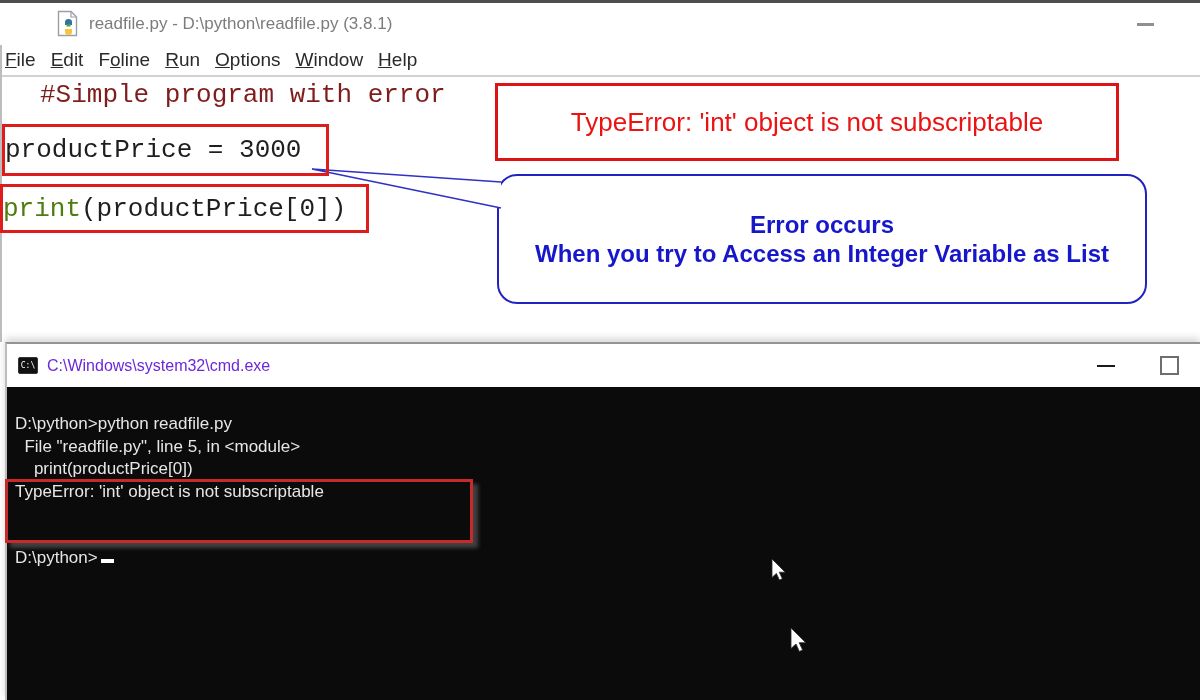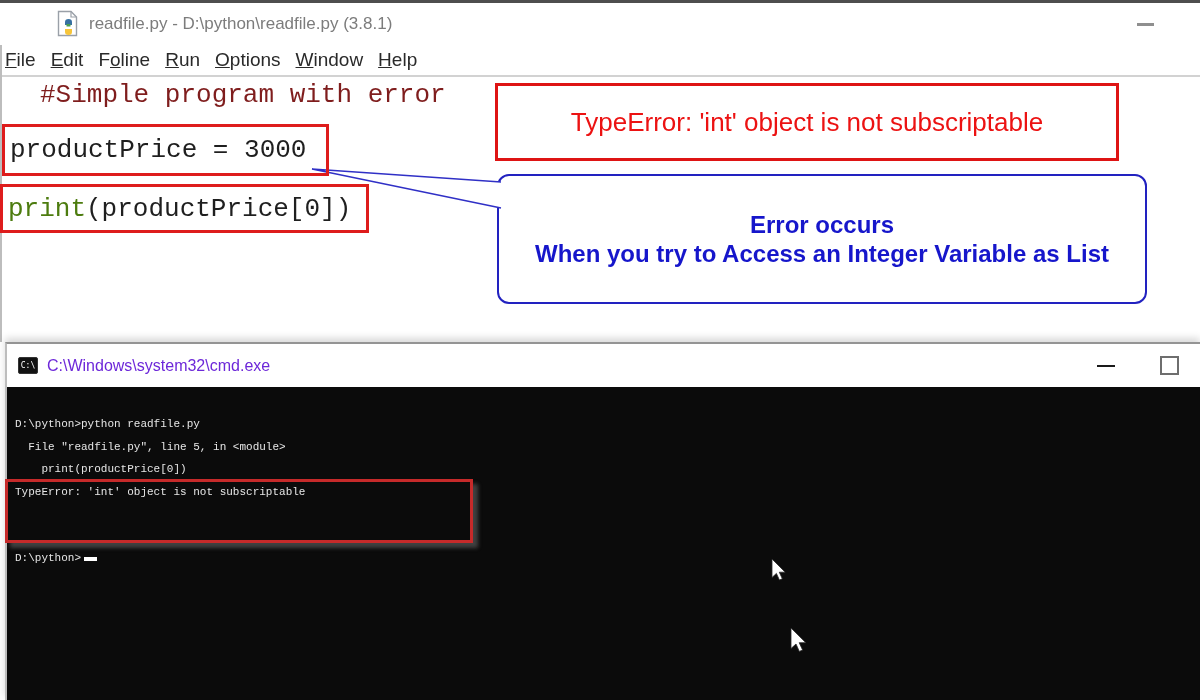--- a/index.html
+++ b/index.html
@@ -22,48 +22,48 @@
   .menu-item { cursor:default; white-space:pre; }
   .menu-item .u { text-decoration:underline; }
   .idle-leftborder { position:absolute; left:0; top:45px; width:2px; height:297px; background:#bdbdbd; }
 
   
   .codefont { font-family:"Liberation Mono", monospace; font-size:26px; color:#1f1f1f; white-space:pre; }
   .code-comment { position:absolute; left:8px; top:80px; color:#7f1d1d;margin-left:32px; }
   .code-box { position:absolute; border:3px solid #de1c1c; display:flex; align-items:center; z-index:4; background:transparent; }
   .code-box1 { left:2px; top:124px; width:327px; height:52px; }
   .code-box2 { left:0px; top:184px; width:369px; height:49px; }
-  .code-box .codefont { margin-left:5px; }
+  .code-box .codefont { }
   .kw-print { color:#4d7c0f; }
 
   
   .err-box { position:absolute; left:495px; top:83px; width:624px; height:78px;
     border:3px solid #de1414; display:flex; align-items:center; justify-content:center;
     font-size:26px; color:#ec1212; background:#fff; z-index:2; }
   .callout { position:absolute; left:497px; top:174px; width:650px; height:130px;
-    border:2px solid #2222c0; border-radius:12px; background:#fff; z-index:2;
+    border:2px solid #2222c0; border-radius:20px; background:#fff; z-index:2;
     display:flex; flex-direction:column; align-items:center; justify-content:center;
     font-size:24px; font-weight:bold; color:#1616cb; line-height:29px; text-align:center; }
   .tail-svg { position:absolute; left:0; top:0; z-index:3; pointer-events:none; }
 
   
   .cmd { position:absolute; left:5px; top:342px; width:1195px; height:358px;
     background:#0b0b0b; border-top:2px solid #949494; border-left:2px solid #bdbdbd;
     box-shadow:0 -4px 7px rgba(0,0,0,0.15); }
   .cmd-titlebar { position:relative; height:43px; background:#ffffff; display:flex; align-items:center; }
   .cmd-icon { margin-left:11px; width:20px; height:17px; background:#111; border:1px solid #333;
     border-radius:2px; color:#fff; font-family:"DejaVu Sans Mono", monospace; font-size:8px;
     display:flex; align-items:center; justify-content:center; letter-spacing:0; }
   .cmd-title { margin-left:9px; font-size:16px; color:#6d28d9; white-space:pre; }
   .cmd-min-btn { position:absolute; left:1090px; top:21px; width:18px; height:2px; background:#1a1a1a; }
   .cmd-max-btn { position:absolute; left:1153px; top:12px; width:19px; height:19px;
     border:2px solid #6e6e6e; background:#fff; }
 
   .cmd-body { position:absolute; left:0; top:43px; width:1193px; height:313px;
-    font-family:Liberation Mono, monospace; font-size:11px; color:#e6e6e6; }
+    font-family:Liberation Sans, sans-serif; font-size:17px; color:#e6e6e6; }
   .cmd-lines { position:absolute; left:8px; top:26px; }
   .cmd-line { white-space:pre; height:22.5px; line-height:22.5px; }
   .cmd-redbox { position:absolute; left:-2px; top:92px; width:468px; height:64px;
     border:3px solid #c62a2a; box-shadow:5px 5px 4px rgba(130,130,130,0.45); }
   .cmd-promptline { position:absolute; left:8px; top:160px; white-space:pre; line-height:22.5px; }
   .term-cursor { display:inline-block; width:13px; height:4px; background:#fff; margin-left:3px; }
 
   .mouse-cursor { position:absolute; z-index:10; pointer-events:none; }
   .cursor-a { left:771px; top:558px; }
   .cursor-b { left:790px; top:627px; }

